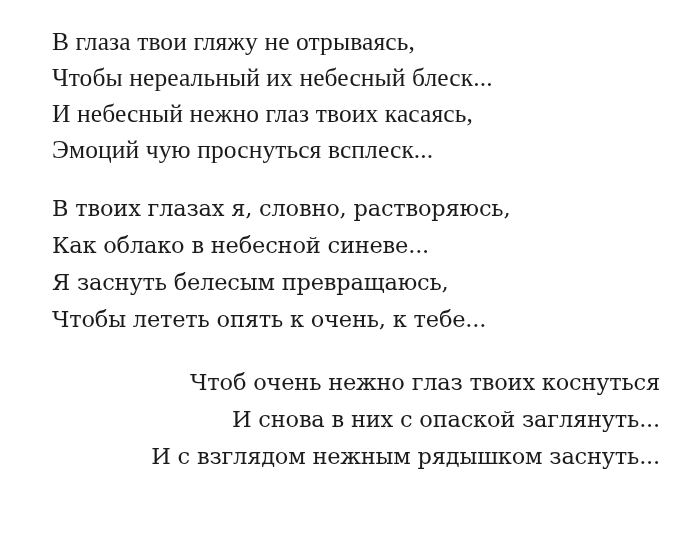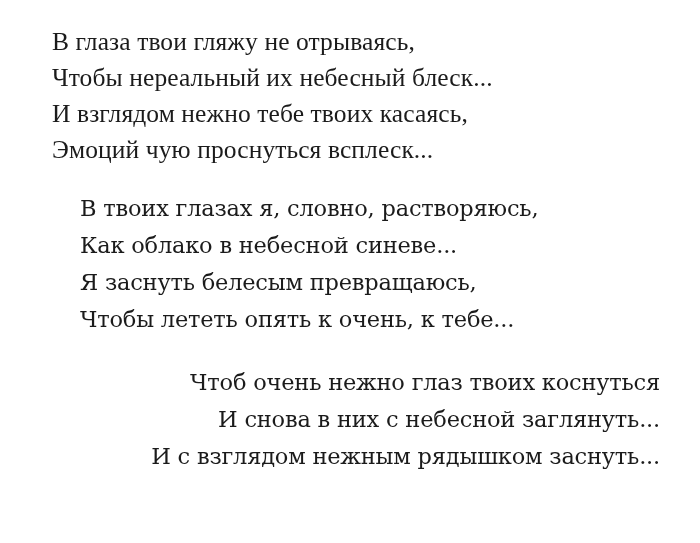--- a/index.html
+++ b/index.html
@@ -35,48 +35,47 @@
     color: #1b1b1b;
     white-space: pre;
     letter-spacing: 0.1px;
   }
   .stanza-2 .line,
   .stanza-3 .line {
     font-family: "DejaVu Serif", serif;
     font-size: 22.5px;
     line-height: 37px;
     letter-spacing: -0.2px;
-    margin-left: 28px;
   }
   .stanza-1 .line {
     font-weight: 400;
   }
   .stanza-3 {
     margin-top: 4px;
     text-align: right;
   }
 </style>
 </head>
 <body>
 
 <div class="poem">
 
   <div class="stanza stanza-1">
     <div class="line">В глаза твои гляжу не отрываясь,</div>
     <div class="line">Чтобы нереальный их небесный блеск...</div>
-    <div class="line">И взглядом нежно тебе твоих касаясь,</div>
+    <div class="line">И небесный нежно глаз твоих касаясь,</div>
     <div class="line">Эмоций чую проснуться всплеск...</div>
   </div>
 
   <div class="stanza stanza-2">
     <div class="line">В твоих глазах я, словно, растворяюсь,</div>
     <div class="line">Как облако в небесной синеве...</div>
     <div class="line">Я заснуть белесым превращаюсь,</div>
     <div class="line">Чтобы лететь опять к очень, к тебе...</div>
   </div>
 
   <div class="stanza stanza-3">
     <div class="line">Чтоб очень нежно глаз твоих коснуться</div>
-    <div class="line">И снова в них с небесной заглянуть...</div>
+    <div class="line">И снова в них с опаской заглянуть...</div>
     <div class="line">И с взглядом нежным рядышком заснуть...</div>
   </div>
 
 </div>
 
 </body></html>

